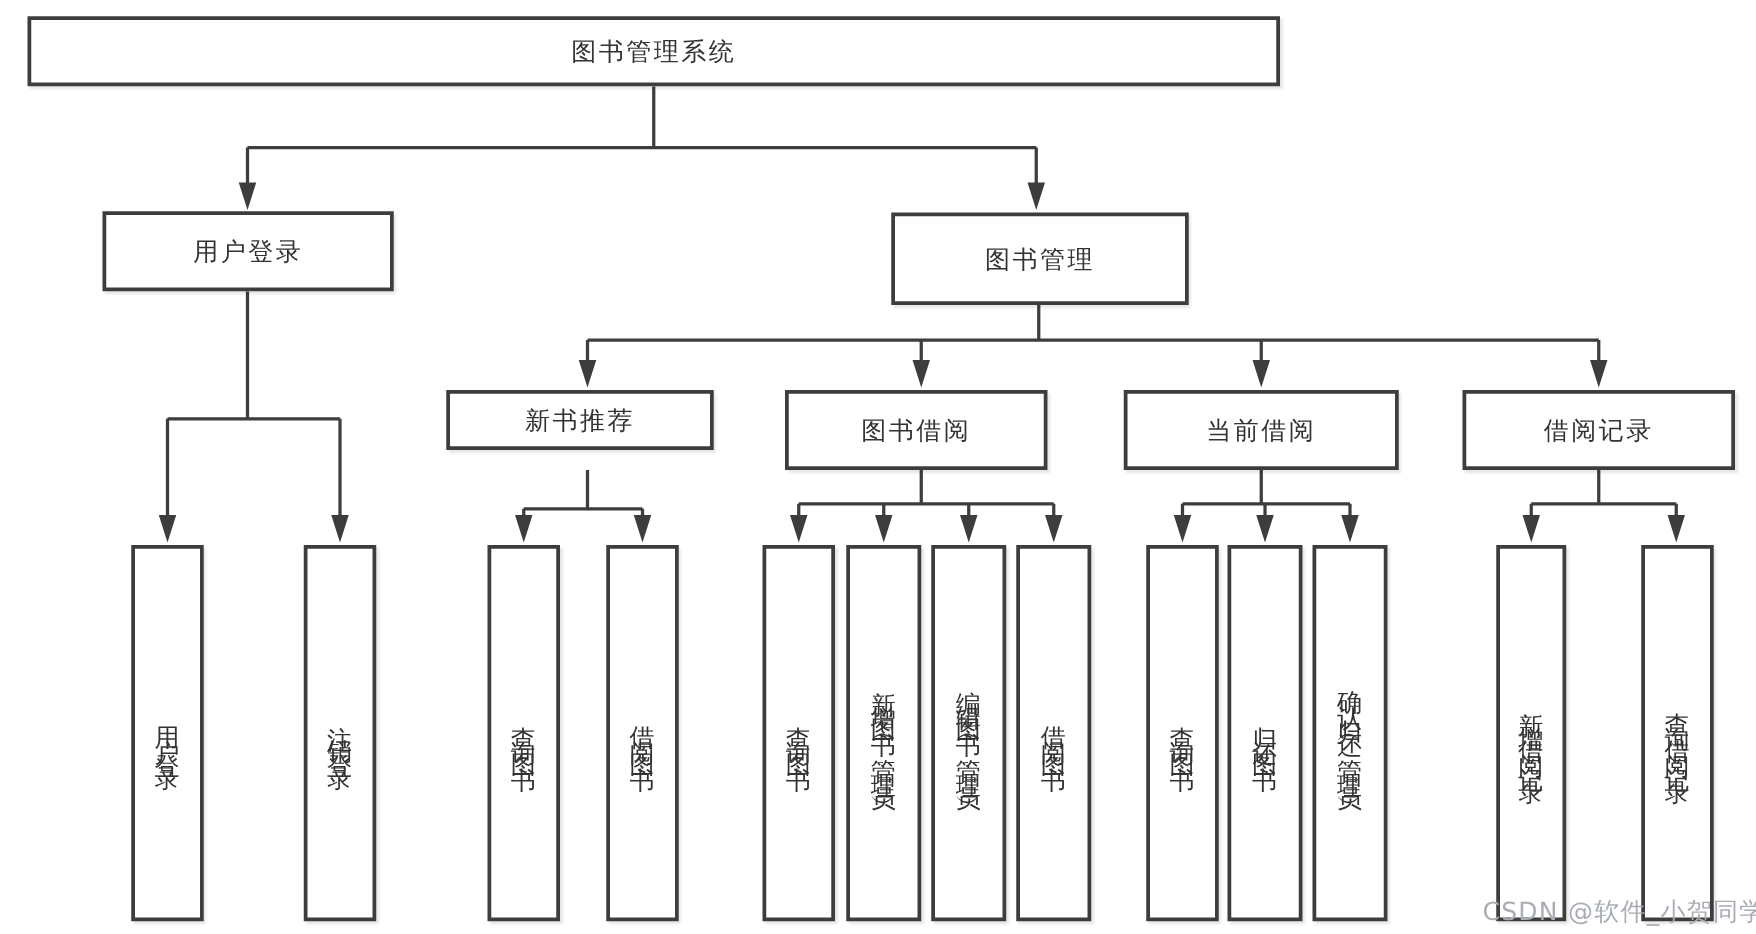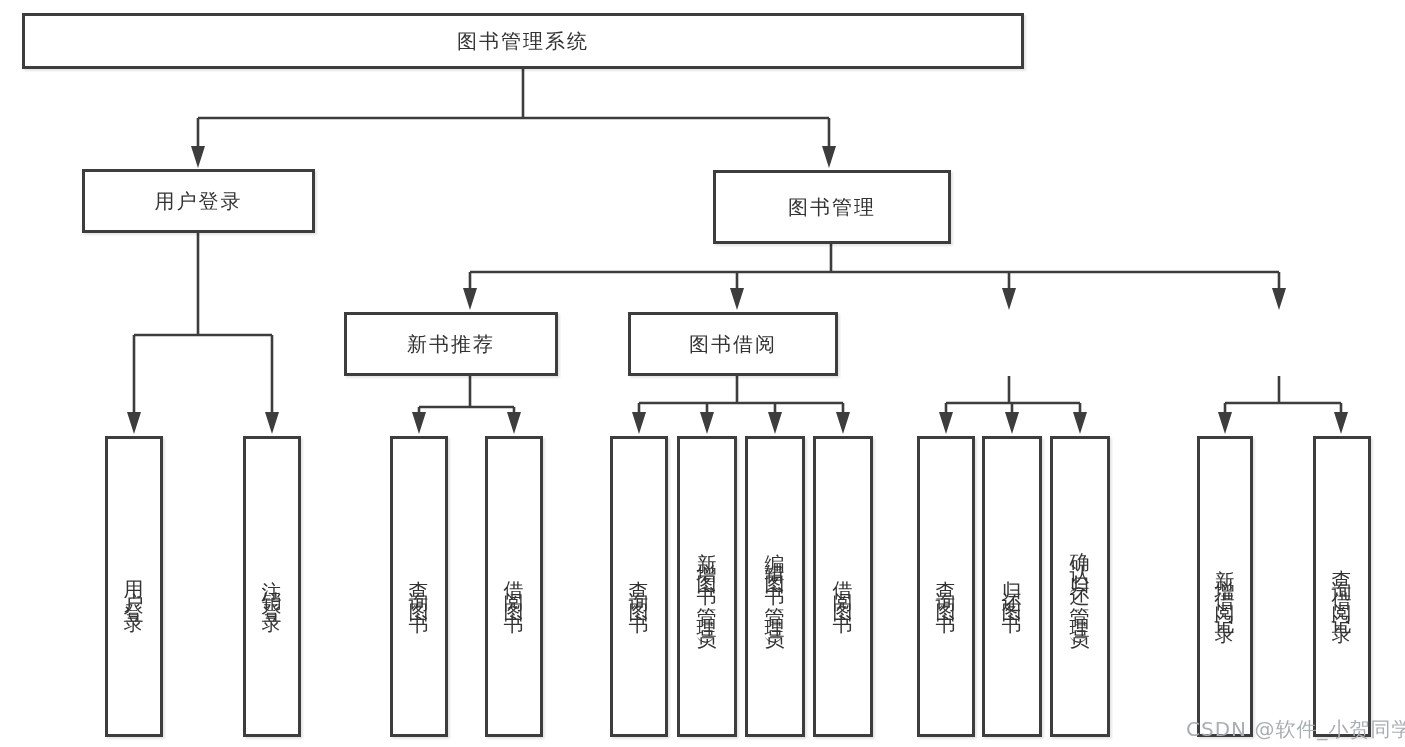--- a/index.html
+++ b/index.html
@@ -50,22 +50,24 @@
       M939 412 L953 412 L946 434 Z  M1005 412 L1019 412 L1012 434 Z
       M1073 412 L1087 412 L1080 434 Z  M1218 412 L1232 412 L1225 434 Z
       M1334 412 L1348 412 L1341 434 Z"></path>
   </svg>
 
   <div class="node" style="left:22px;top:13px;width:1002px;height:56px">图书管理系统</div>
 
   <div class="node" style="left:82px;top:169px;width:233px;height:64px">用户登录</div>
   <div class="node" style="left:713px;top:170px;width:238px;height:74px">图书管理</div>
 
-  <div class="node" style="left:344px;top:312px;width:214px;height:64px">新书推荐</div>
+  <div class="node" style="left:357px;top:312px;width:214px;height:48px">新书推荐</div>
   <div class="node" style="left:628px;top:312px;width:210px;height:64px">图书借阅</div>
+  <div class="node" style="left:899px;top:312px;width:220px;height:64px">当前借阅</div>
+  <div class="node" style="left:1170px;top:312px;width:218px;height:64px">借阅记录</div>
 
   <div class="node v" style="left:105px;top:436px;width:58px;height:301px">用户登录</div>
   <div class="node v" style="left:243px;top:436px;width:58px;height:301px">注销登录</div>
 
   <div class="node v" style="left:390px;top:436px;width:58px;height:301px">查询图书</div>
   <div class="node v" style="left:485px;top:436px;width:58px;height:301px">借阅图书</div>
 
   <div class="node v" style="left:610px;top:436px;width:58px;height:301px">查询图书</div>
   <div class="node v" style="left:677px;top:436px;width:60px;height:301px">新增图书（管理员）</div>
   <div class="node v" style="left:745px;top:436px;width:60px;height:301px">编辑图书（管理员）</div>

